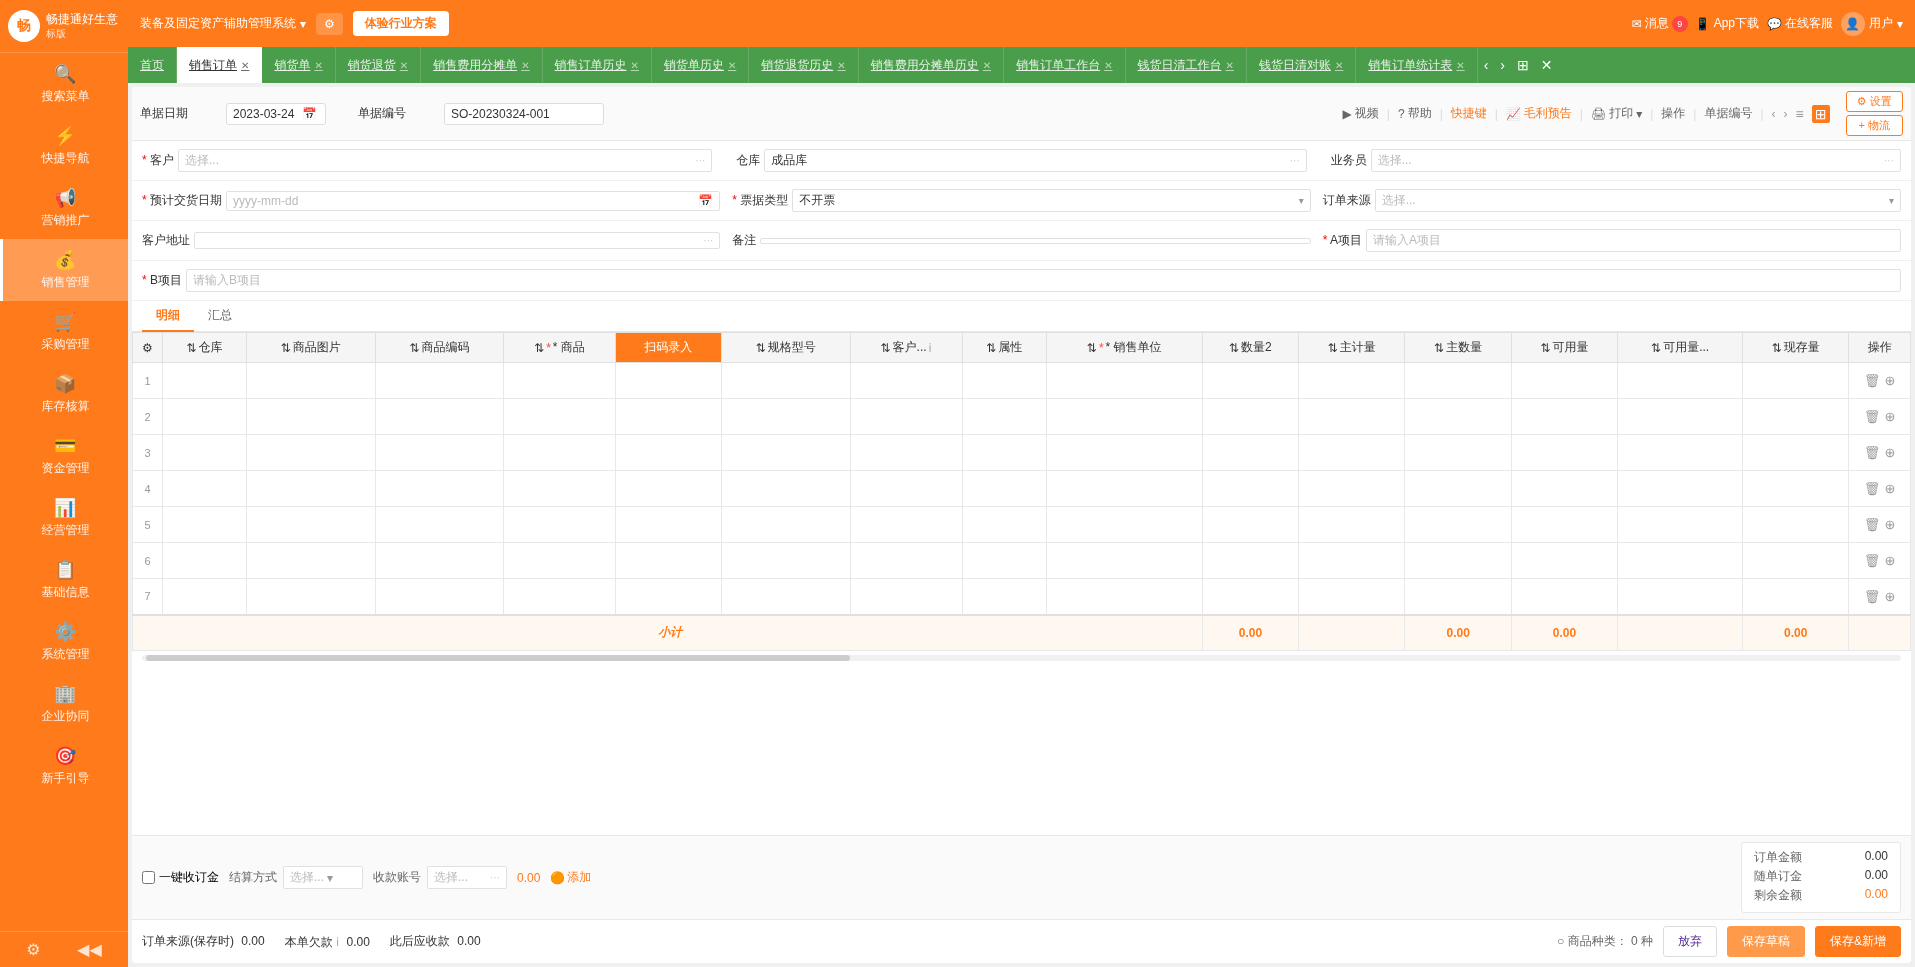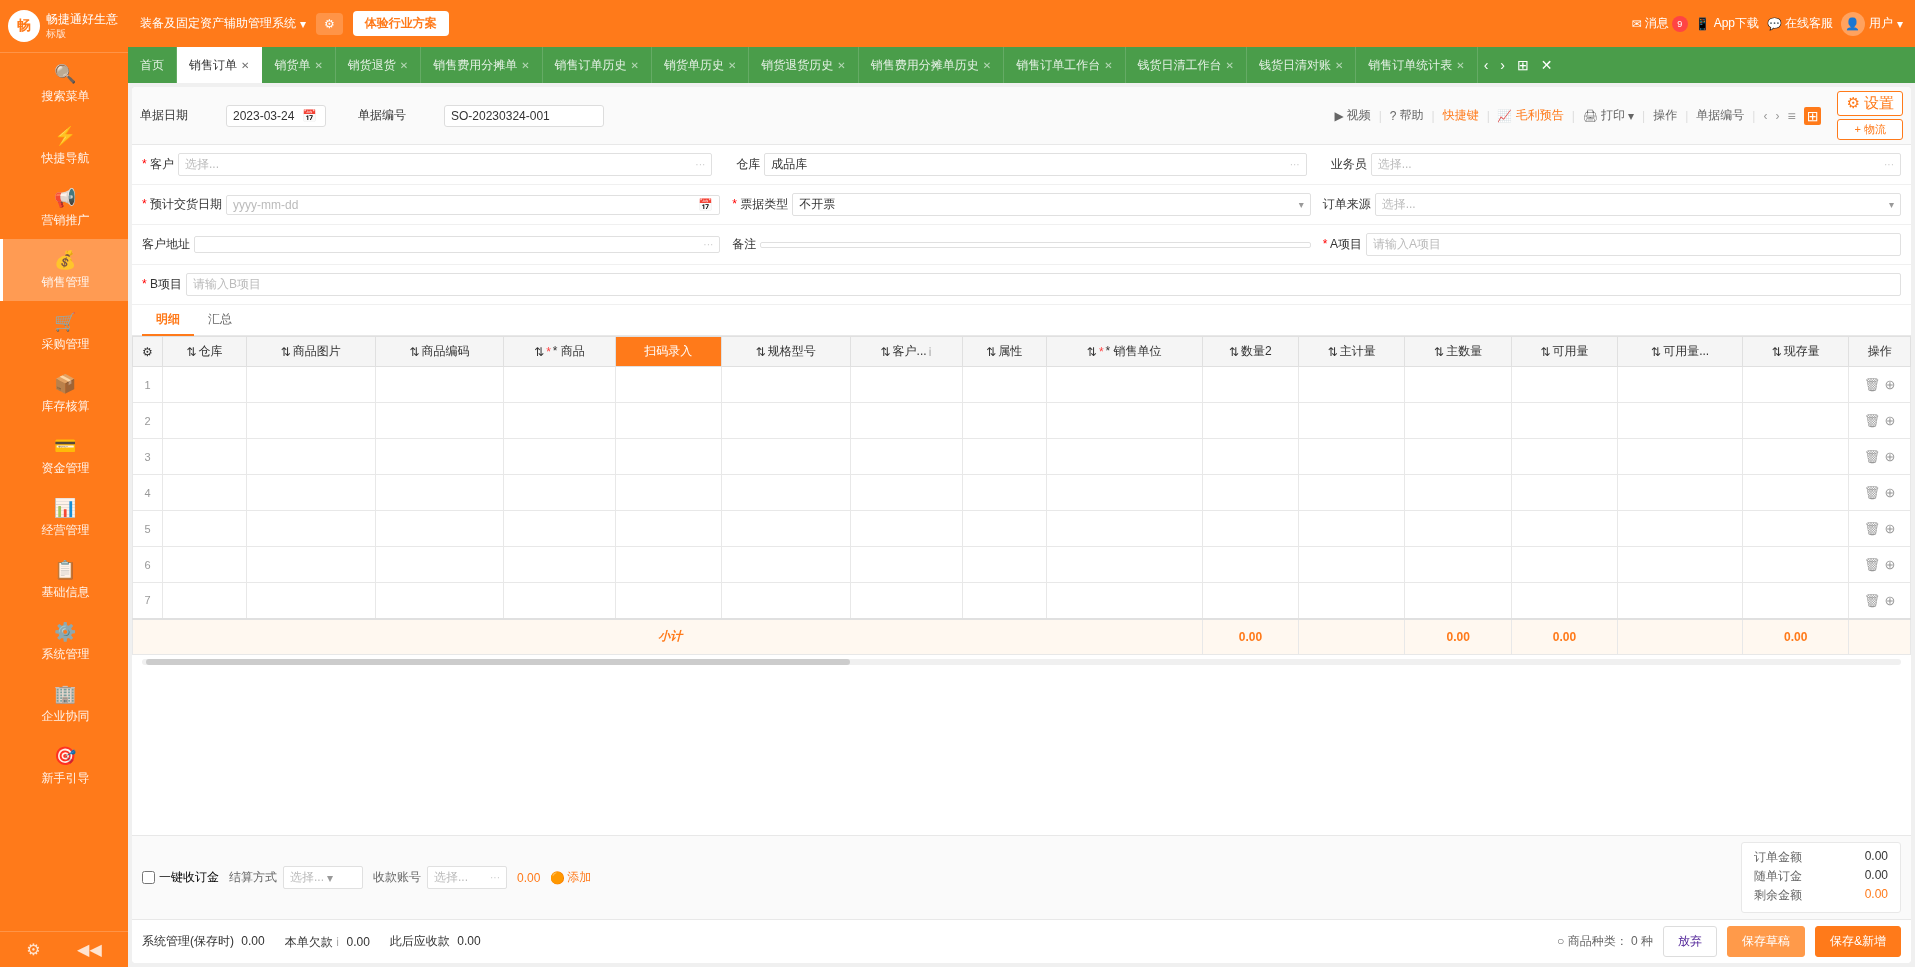--- a/index.html
+++ b/index.html
@@ -138,20 +138,21 @@
       align-items: center;
       padding: 0 12px;
       height: 36px;
       color: rgba(255,255,255,0.85);
       cursor: pointer;
       white-space: nowrap;
       font-size: 12px;
       border-right: 1px solid rgba(255,255,255,0.15);
       gap: 4px;
       flex-shrink: 0;
+      text-decoration: underline;
     }
     .tab.active { background: white; color: #333; }
     .tab-close { font-size: 10px; opacity: 0.7; }
     .tab-nav-btn {
       background: none;
       border: none;
       color: white;
       cursor: pointer;
       padding: 0 6px;
       font-size: 14px;
@@ -597,21 +598,21 @@
           <span class="form-toolbar-item">
             <span>单据编号</span>
           </span>
           <span class="form-toolbar-sep">|</span>
           <span style="cursor:pointer;color:#999">‹</span>
           <span style="cursor:pointer;color:#999">›</span>
           <span style="cursor:pointer;color:#999;font-size:14px">≡</span>
           <span style="cursor:pointer;color:#ff7a1a;font-size:14px;background:#ff7a1a;color:white;padding:1px 3px;border-radius:2px">⊞</span>
         </div>
         <div style="display:flex;flex-direction:column;gap:3px;margin-left:8px">
-          <button class="action-btn" style="font-size:15px;padding:2px 8px;color:#ff7a1a;border-color:#ff7a1a">⚙ 设置</button>
+          <button class="action-btn" style="font-size:11px;padding:2px 8px;color:#ff7a1a;border-color:#ff7a1a">⚙ 设置</button>
           <button class="action-btn" style="font-size:11px;padding:2px 12px;color:#ff7a1a;border-color:#ff7a1a">+ 物流</button>
         </div>
       </div>
 
       <div class="form-header-section">
         <div style="display:flex;align-items:center;gap:24px">
           <div class="field-group" style="flex:1.5">
             <span class="field-label req">客户</span>
             <div class="field-value" style="flex:1">
               <span class="fv-placeholder">选择...</span>
@@ -1032,21 +1033,21 @@
             <div class="summary-row">
               <span>剩余金额</span>
               <span class="summary-amount highlight">0.00</span>
             </div>
           </div>
         </div>
       </div>
 
       <div class="footer">
         <div class="footer-stat">
-          <span>系统管理(保存时)</span>
+          <span>订单来源(保存时)</span>
           <span style="color:#333;margin-left:4px">0.00</span>
         </div>
         <div class="footer-stat">
           <span>本单欠款</span>
           <span style="color:#aaa">ℹ</span>
           <span style="color:#333;margin-left:4px">0.00</span>
         </div>
         <div class="footer-stat">
           <span>此后应收款</span>
           <span style="color:#333;margin-left:4px">0.00</span>

